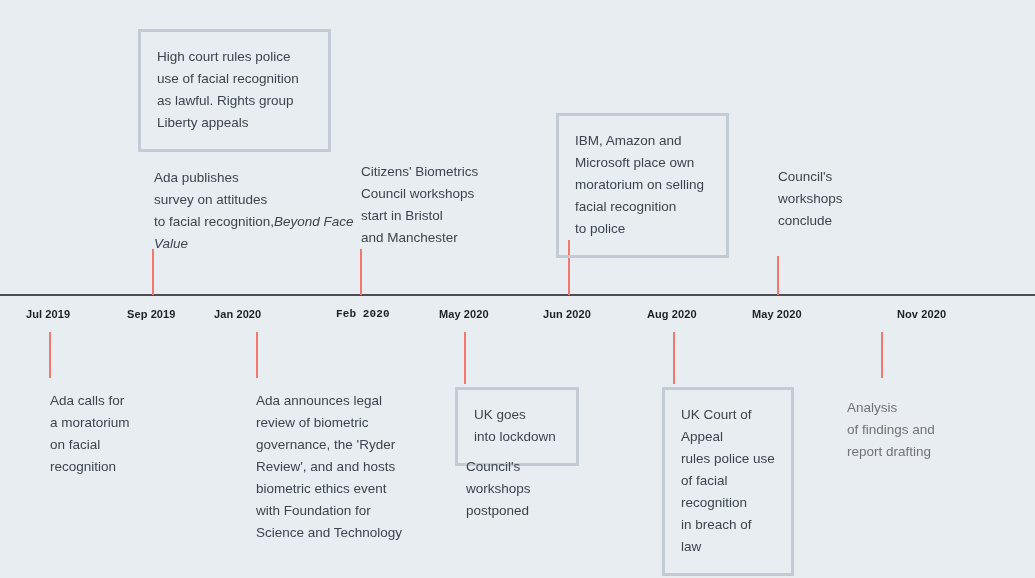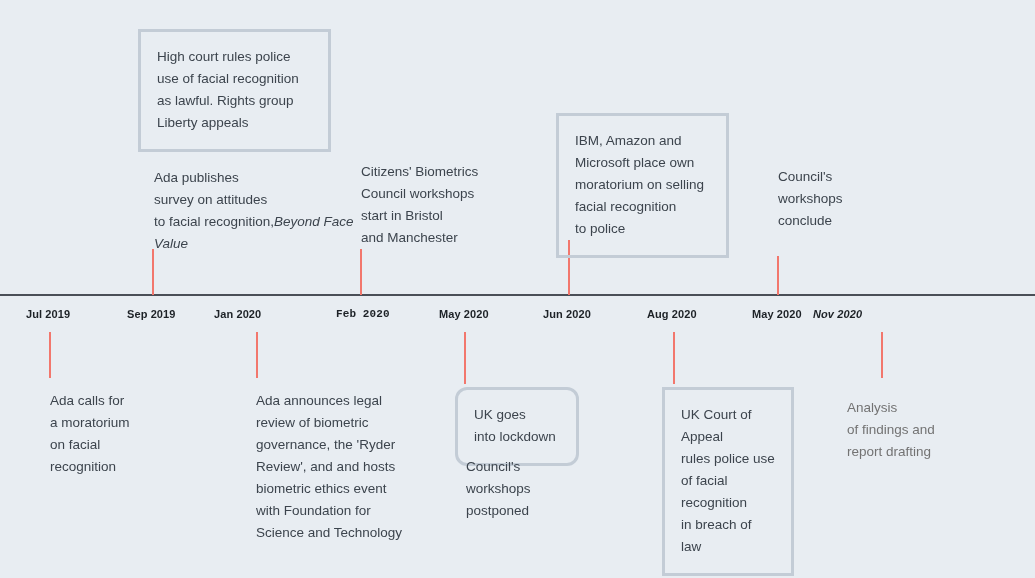--- a/index.html
+++ b/index.html
@@ -82,21 +82,21 @@
   <div class="tick down" style="left: 881px; top: 332px; height: 46px; background: rgb(242, 119, 109);"></div>
 
   <div class="date-label" style="left: 26px; color: rgb(29, 34, 39);">Jul 2019</div>
   <div class="date-label" style="left: 127px; color: rgb(29, 34, 39);">Sep 2019</div>
   <div class="date-label" style="left: 214px; color: rgb(29, 34, 39);">Jan 2020</div>
   <div class="date-label" style="left: 336px; color: rgb(29, 34, 39); font-family: Liberation Mono, monospace;">Feb 2020</div>
   <div class="date-label" style="left: 439px; color: rgb(29, 34, 39);">May 2020</div>
   <div class="date-label" style="left: 543px; color: rgb(29, 34, 39); text-align: right;">Jun 2020</div>
   <div class="date-label" style="left: 647px; color: rgb(29, 34, 39);">Aug 2020</div>
   <div class="date-label" style="left: 752px; color: rgb(29, 34, 39);">May 2020</div>
-  <div class="date-label" style="left: 813px; color: rgb(29, 34, 39); font-style: italic;">Nov 2020</div>
+  <div class="date-label" style="left: 897px; color: rgb(29, 34, 39);">Nov 2020</div>
 
   <div class="event boxed" style="left: 138px; top: 29px; width: 193px; color: rgb(60, 68, 77); border-color: rgb(195, 204, 214);">High court rules police
 use of facial recognition
 as lawful. Rights group
 Liberty appeals</div>
 
   <div class="event" style="left: 154px; top: 145px; width: 200px; color: rgb(60, 68, 77);">
     <span>Ada publishes
 survey on attitudes
 to facial recognition,</span><span class="italic">Beyond Face Value</span>
@@ -123,21 +123,21 @@
 recognition</div>
 
   <div class="event" style="left: 256px; top: 390px; width: 200px; color: rgb(60, 68, 77);">Ada announces legal
 review of biometric
 governance, the 'Ryder
 Review', and and hosts
 biometric ethics event
 with Foundation for
 Science and Technology</div>
 
-  <div class="event boxed" style="left: 455px; top: 387px; width: 124px; color: rgb(60, 68, 77); border-color: rgb(195, 204, 214); border-radius: 12px;">UK goes
+  <div class="event boxed" style="left: 455px; top: 387px; width: 124px; color: rgb(60, 68, 77); border-color: rgb(195, 204, 214);">UK goes
 into lockdown</div>
 
   <div class="event" style="left: 466px; top: 456px; width: 140px; color: rgb(60, 68, 77);">Council's
 workshops
 postponed</div>
 
   <div class="event boxed" style="left: 662px; top: 387px; width: 132px; color: rgb(60, 68, 77); border-color: rgb(195, 204, 214);">UK Court of Appeal
 rules police use
 of facial recognition
 in breach of law</div>

